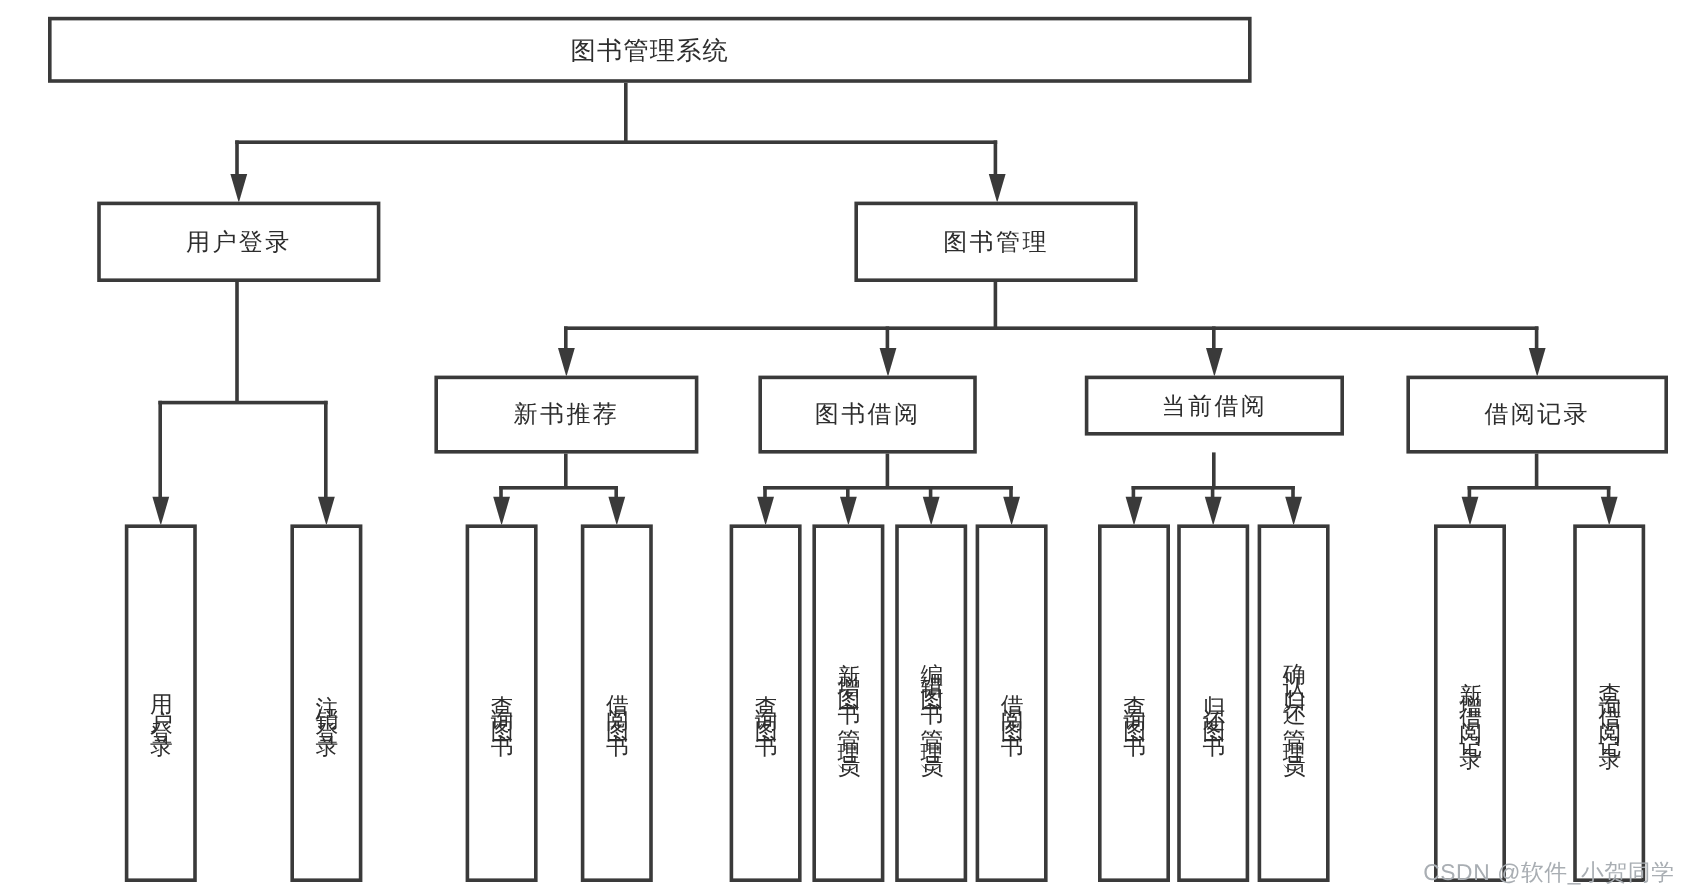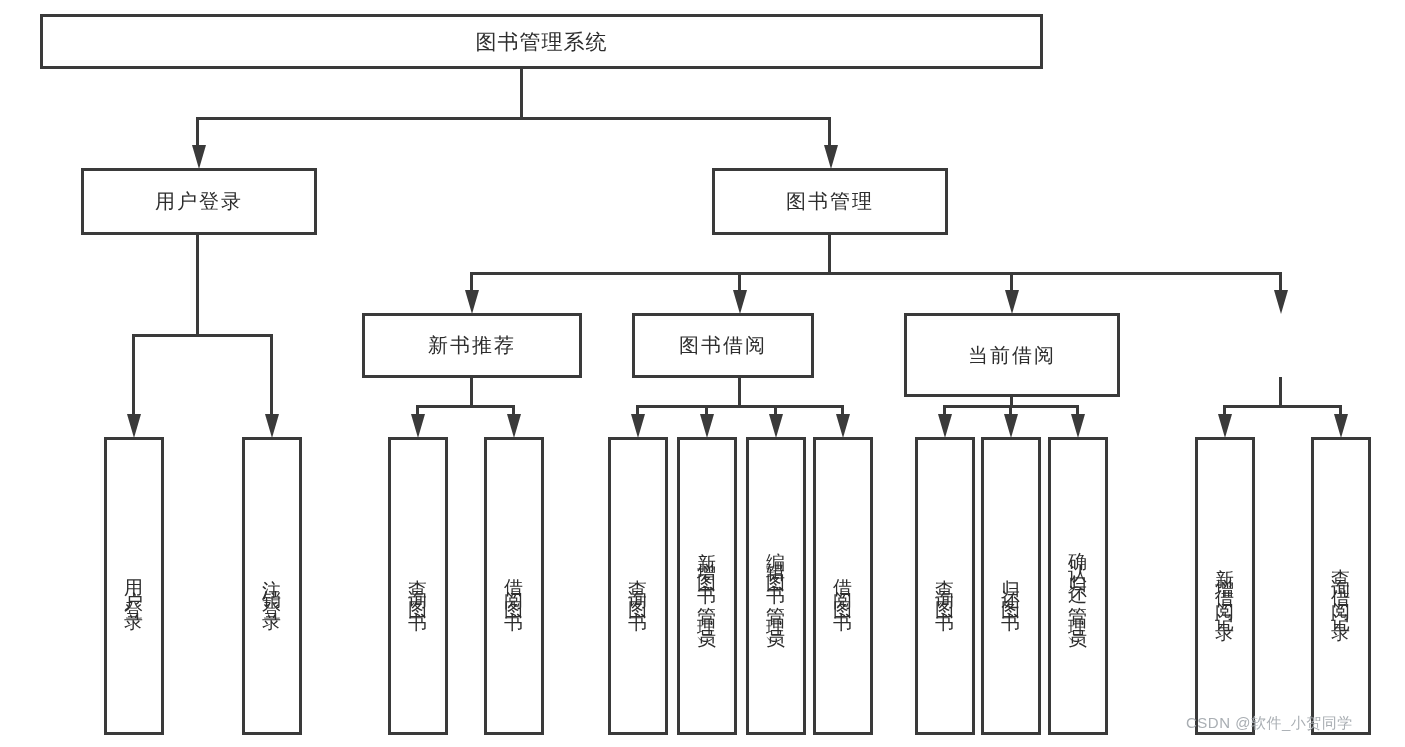--- a/index.html
+++ b/index.html
@@ -21,21 +21,21 @@
   .v-label{
     writing-mode:vertical-rl;font-size:19px;letter-spacing:11px;line-height:1;
   }
   .ln{position:absolute;background:var(--line);}
   .arr{
     position:absolute;width:0;height:0;
     border-left:7px solid transparent;border-right:7px solid transparent;
     border-top:24px solid var(--line);
   }
   .watermark{
-    position:absolute;left:1186px;top:714px;font-size:15px;color:var(--wm);
+    position:absolute;left:1186px;top:714px;font-size:19px;color:var(--wm);
     white-space:nowrap;letter-spacing:0.5px;
   }
 </style>
 </head>
 <body>
 
 <div id="canvas">
 
   <div class="ln" style="left:520px;top:69px;width:3px;height:50px;"></div>
   <div class="ln" style="left:196px;top:117px;width:635px;height:3px;"></div>
@@ -106,22 +106,25 @@
   <div class="box" style="left:362px;top:313px;width:220px;height:65px;">
     <span class="h-label">新书推荐</span>
   </div>
 
   <div class="box" style="left:712px;top:168px;width:236px;height:67px;">
     <span class="h-label">图书管理</span>
   </div>
   <div class="box" style="left:632px;top:313px;width:182px;height:65px;">
     <span class="h-label">图书借阅</span>
   </div>
-  <div class="box" style="left:904px;top:313px;width:216px;height:84px;">
+  <div class="box" style="left:904px;top:313px;width:216px;height:50px;">
     <span class="h-label">当前借阅</span>
+  </div>
+  <div class="box" style="left:1172px;top:313px;width:218px;height:65px;">
+    <span class="h-label">借阅记录</span>
   </div>
 
   <div class="box" style="left:104px;top:437px;width:60px;height:298px;">
     <span class="v-label">用户登录</span>
   </div>
   <div class="box" style="left:242px;top:437px;width:60px;height:298px;">
     <span class="v-label">注销登录</span>
   </div>
 
   <div class="box" style="left:388px;top:437px;width:60px;height:298px;">

